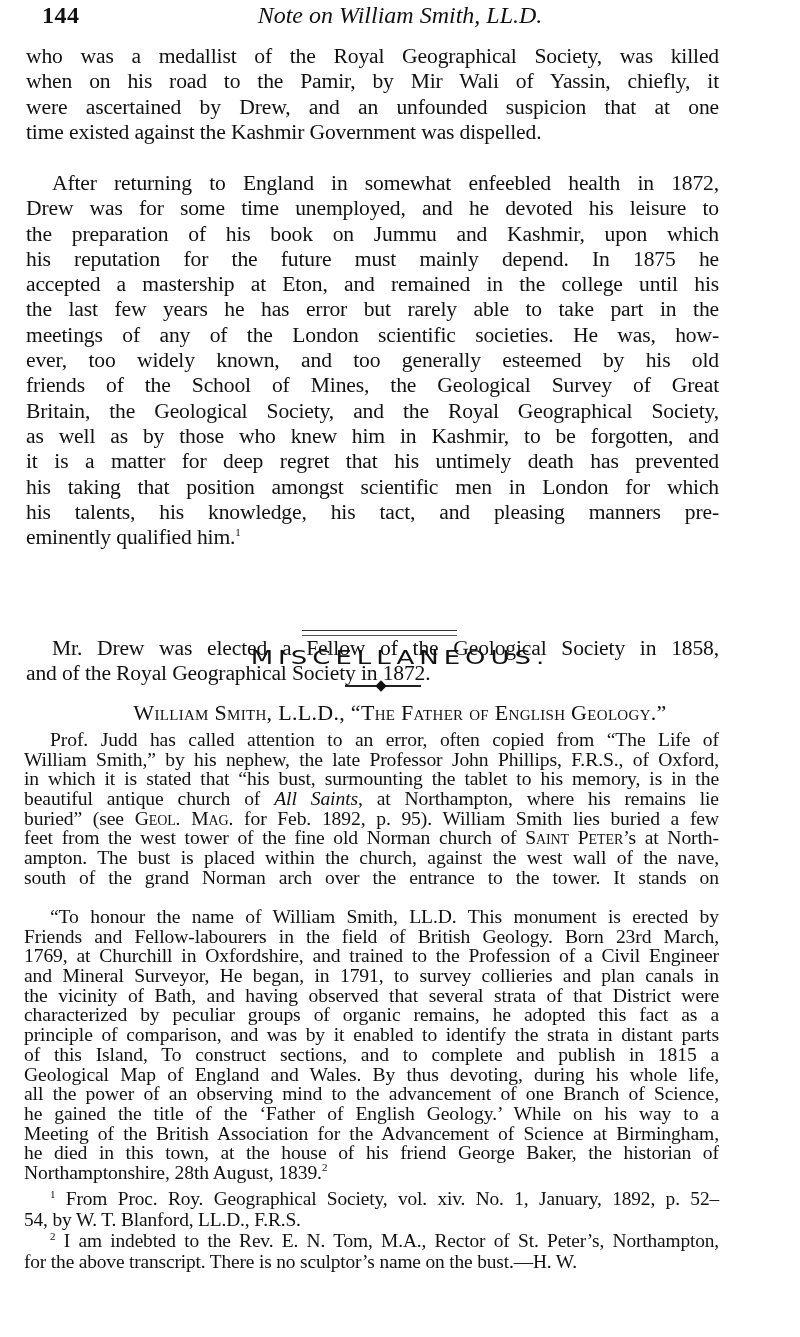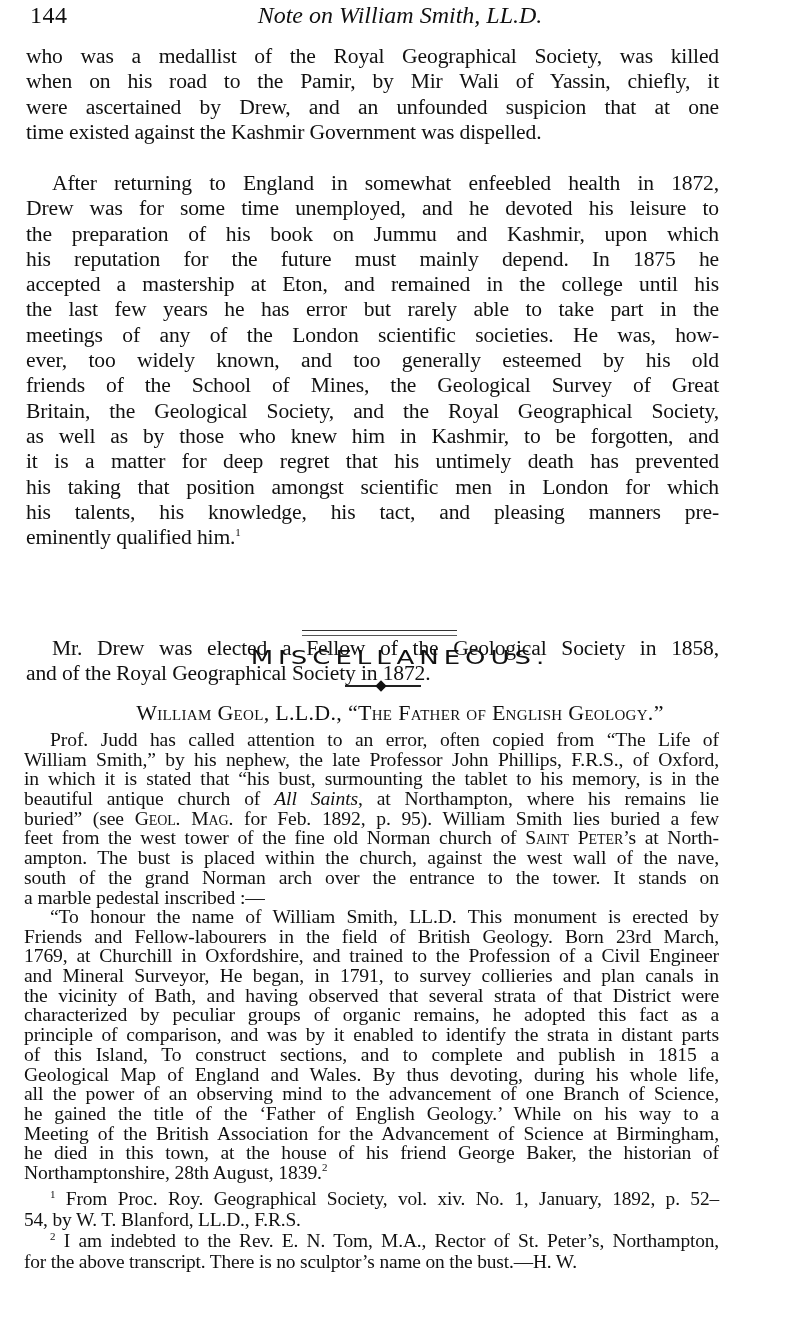--- a/index.html
+++ b/index.html
@@ -3,21 +3,21 @@
 <meta charset="utf-8">
 <style>
   html, body { margin: 0; padding: 0; background: #ffffff; }
   body {
     width: 800px; height: 1337px; position: relative; overflow: hidden;
     font-family: "Liberation Serif", "DejaVu Serif", serif;
     color: #111111;
   }
   .page { position: absolute; left: 0; top: 0; width: 800px; height: 1337px; }
   .header { position: absolute; top: 0; left: 0; width: 800px; height: 40px; }
-  .page-num { position: absolute; left: 30px; top: 2px; font-size: 24px; letter-spacing: 0.5px; }
+  .page-num { position: absolute; left: 42px; top: 2px; font-size: 24px; letter-spacing: 0.5px; font-weight: bold; }
   .running-title { position: absolute; left: 0; width: 800px; top: 2px; text-align: center; font-style: italic; font-size: 24px; box-sizing: border-box; }
 
   .block { position: absolute; left: 26px; width: 693px; }
   .line {
     display: block; white-space: nowrap; font-size: 21.6px; height: 25.3px; line-height: 25.3px;
     text-align: justify; text-align-last: justify; letter-spacing: -0.15px;
   }
   .line.last { text-align-last: left; }
   .line.indent { padding-left: 26px; }
 
@@ -75,32 +75,31 @@
     <span class="line last">and of the Royal Geographical Society in 1872.</span>
   </div>
 
   <div class="rule-top"></div>
   <div class="section-head"><span>MISCELLANEOUS.</span></div>
   <div class="ornament">
     <div class="bar"></div>
     <div class="diamond"></div>
   </div>
 
-  <div class="article-title"><span class="sc">William Geol</span><span>, L.L.D., “</span><span class="sc">The Father of English Geology.</span><span>”</span></div>
+  <div class="article-title"><span class="sc">William Smith</span><span>, L.L.D., “</span><span class="sc">The Father of English Geology.</span><span>”</span></div>
 
   <div class="block small" style="left:24px; width:695px; top:730px;">
     <span class="line indent">Prof. Judd has called attention to an error, often copied from “The Life of</span>
     <span class="line">William Smith,” by his nephew, the late Professor John Phillips, F.R.S., of Oxford,</span>
     <span class="line">in which it is stated that “his bust, surmounting the tablet to his memory, is in the</span>
     <span class="line"><span>beautiful antique church of</span> <i>All Saints</i><span>, at Northampton, where his remains lie</span></span>
     <span class="line"><span>buried” (see</span> <span class="sc">Geol. Mag.</span> <span>for Feb. 1892, p. 95).   William Smith lies buried a few</span></span>
     <span class="line"><span>feet from the west tower of the fine old Norman church of</span> <span class="sc">Saint Peter</span><span>’s at North-</span></span>
     <span class="line">ampton.  The bust is placed within the church, against the west wall of the nave,</span>
     <span class="line">south of the grand Norman arch over the entrance to the tower.  It stands on</span>
-    <span class="line last">a marble pedestal inscribed :—</span>
   </div>
 
   <div class="block small" style="left:24px; width:695px; top:907px;">
     <span class="line indent">“To honour the name of William Smith, LL.D. This monument is erected by</span>
     <span class="line">Friends and Fellow-labourers in the field of British Geology.  Born 23rd March,</span>
     <span class="line">1769, at Churchill in Oxfordshire, and trained to the Profession of a Civil Engineer</span>
     <span class="line">and Mineral Surveyor, He began, in 1791, to survey collieries and plan canals in</span>
     <span class="line">the vicinity of Bath, and having observed that several strata of that District were</span>
     <span class="line">characterized by peculiar groups of organic remains, he adopted this fact as a</span>
     <span class="line">principle of comparison, and was by it enabled to identify the strata in distant parts</span>

